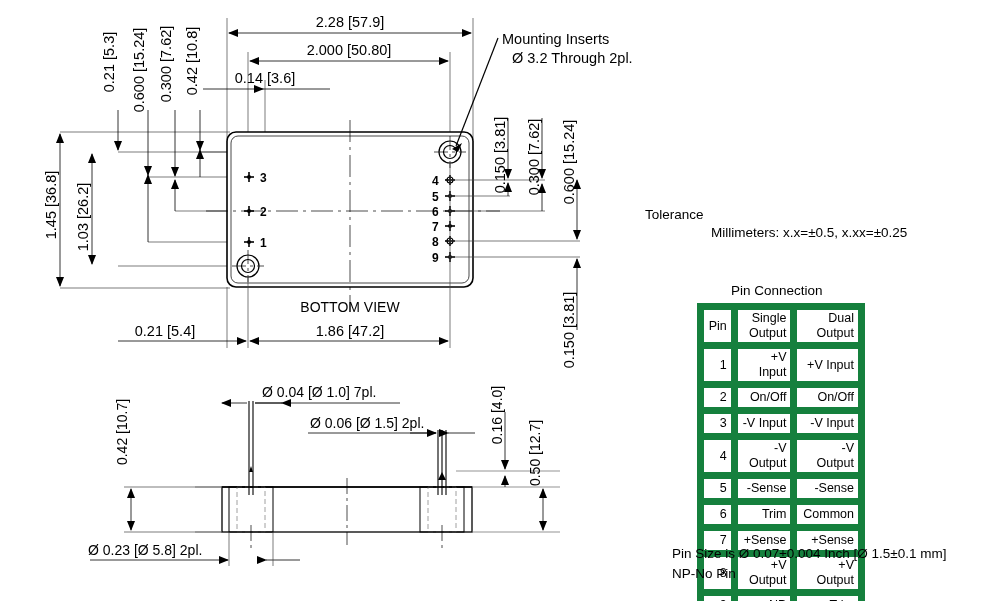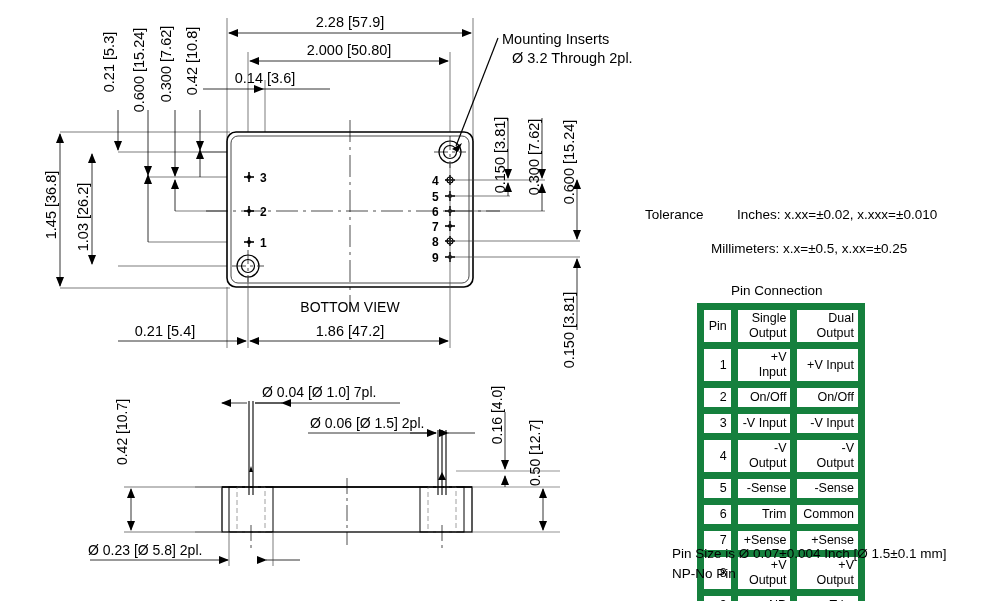--- a/index.html
+++ b/index.html
@@ -301,22 +301,21 @@
 
   <text class="txt" x="262" y="397" font-size="14">Ø 0.04 [Ø 1.0] 7pl.</text>
   <text class="txt" x="310" y="428" font-size="14">Ø 0.06 [Ø 1.5] 2pl.</text>
   <text class="txt" x="0" y="0" font-size="14" text-anchor="middle" transform="translate(127,432) rotate(-90)">0.42 [10.7]</text>
   <text class="txt" x="0" y="0" font-size="14" text-anchor="middle" transform="translate(502,415) rotate(-90)">0.16 [4.0]</text>
   <text class="txt" x="0" y="0" font-size="14" text-anchor="middle" transform="translate(540,453) rotate(-90)">0.50 [12.7]</text>
   <text class="txt" x="88" y="555" font-size="14">Ø 0.23 [Ø 5.8] 2pl.</text>
 </svg>
 
 <div class="notes" style="left:645px;top:206px;">Tolerance</div>
-<div class="notes" style="left:737px;top:206px;">Inches: x.xx=±0.02, x.xxx=±0.010</div>
-<div class="notes" style="left:711px;top:240px;text-align:center;">Millimeters: x.x=±0.5, x.xx=±0.25</div>
+<div class="notes" style="left:711px;top:224px;text-align:center;">Millimeters: x.x=±0.5, x.xx=±0.25</div>
 
 <div class="ttl" style="left:731px;top:283px;">Pin Connection</div>
 
 <table class="pintbl">
   <thead>
     <tr>
       <th class="c-pin">Pin</th>
       <th class="c-out">Single Output</th>
       <th class="c-out">Dual Output</th>
     </tr>

